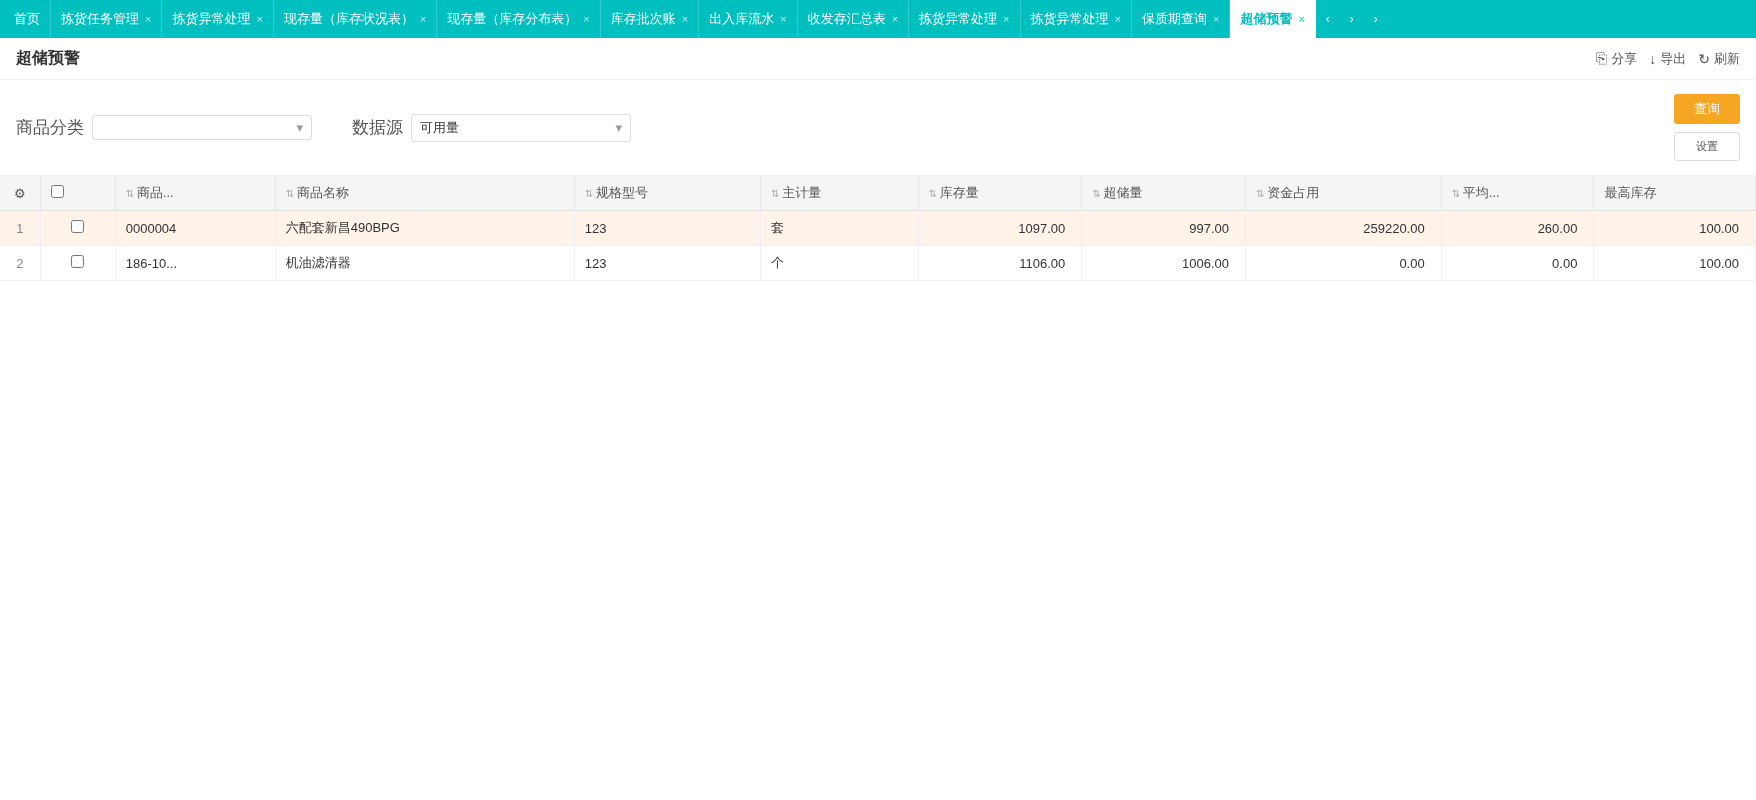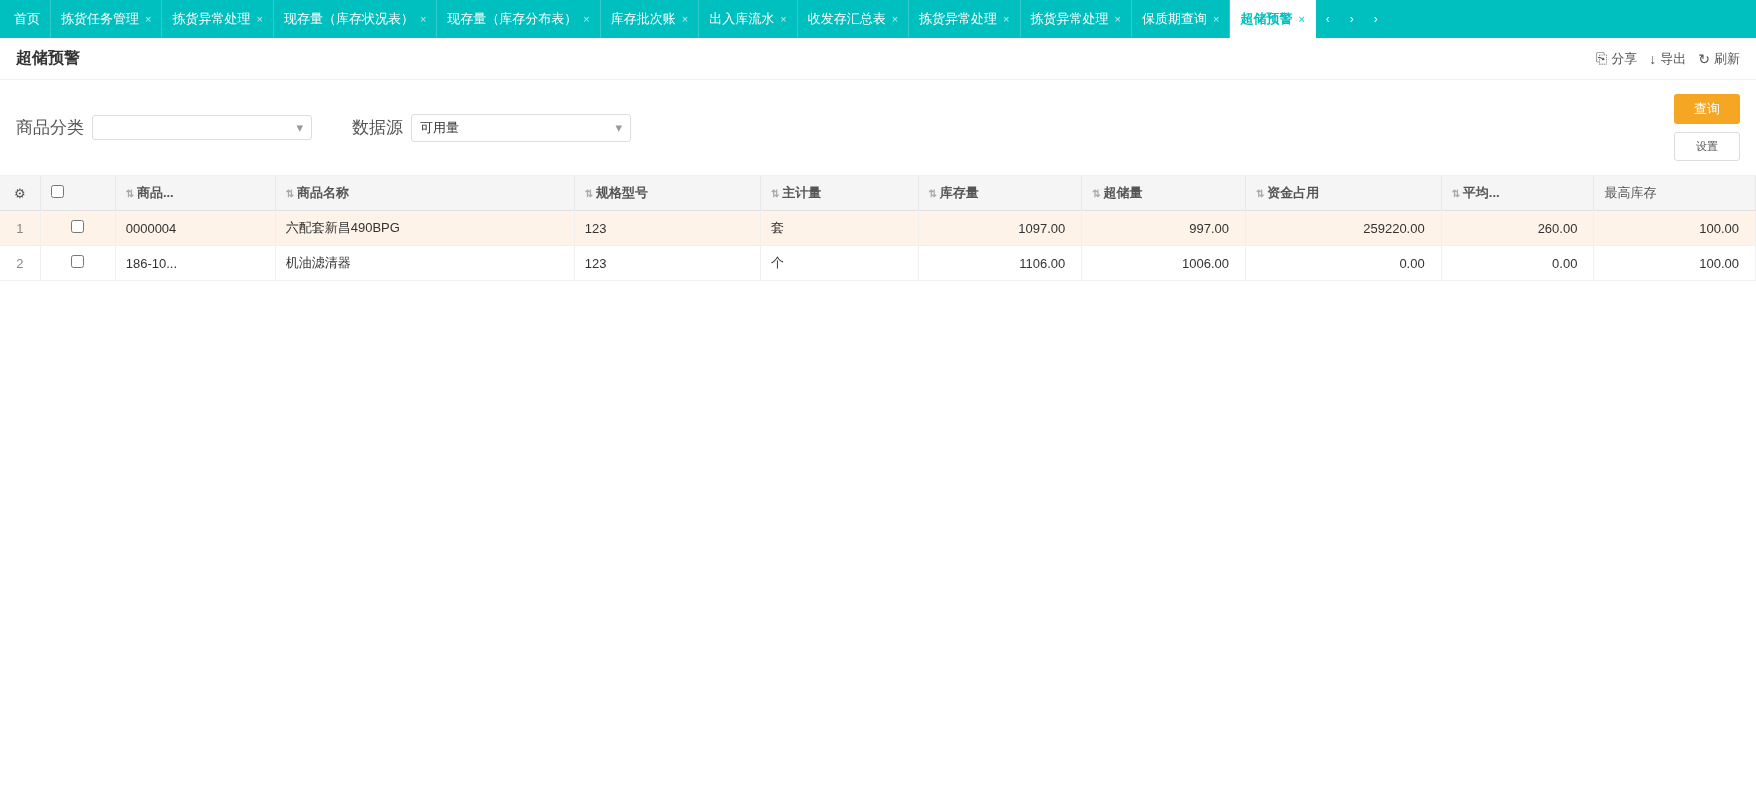--- a/index.html
+++ b/index.html
@@ -145,21 +145,20 @@
       text-align: left;
       font-weight: normal;
       color: #555;
       font-size: 13px;
       border-right: 1px solid #e8e8e8;
       white-space: nowrap;
     }
     th:first-child { width: 40px; text-align: center; }
     th.sort-col {
       cursor: pointer;
-      font-weight: bold;
     }
     th.sort-col::before {
       content: "⇅ ";
       font-size: 10px;
       color: #aaa;
     }
     tbody tr {
       border-bottom: 1px solid #f0f0f0;
     }
     tbody tr.row-highlight { background: #fef3e8; }

